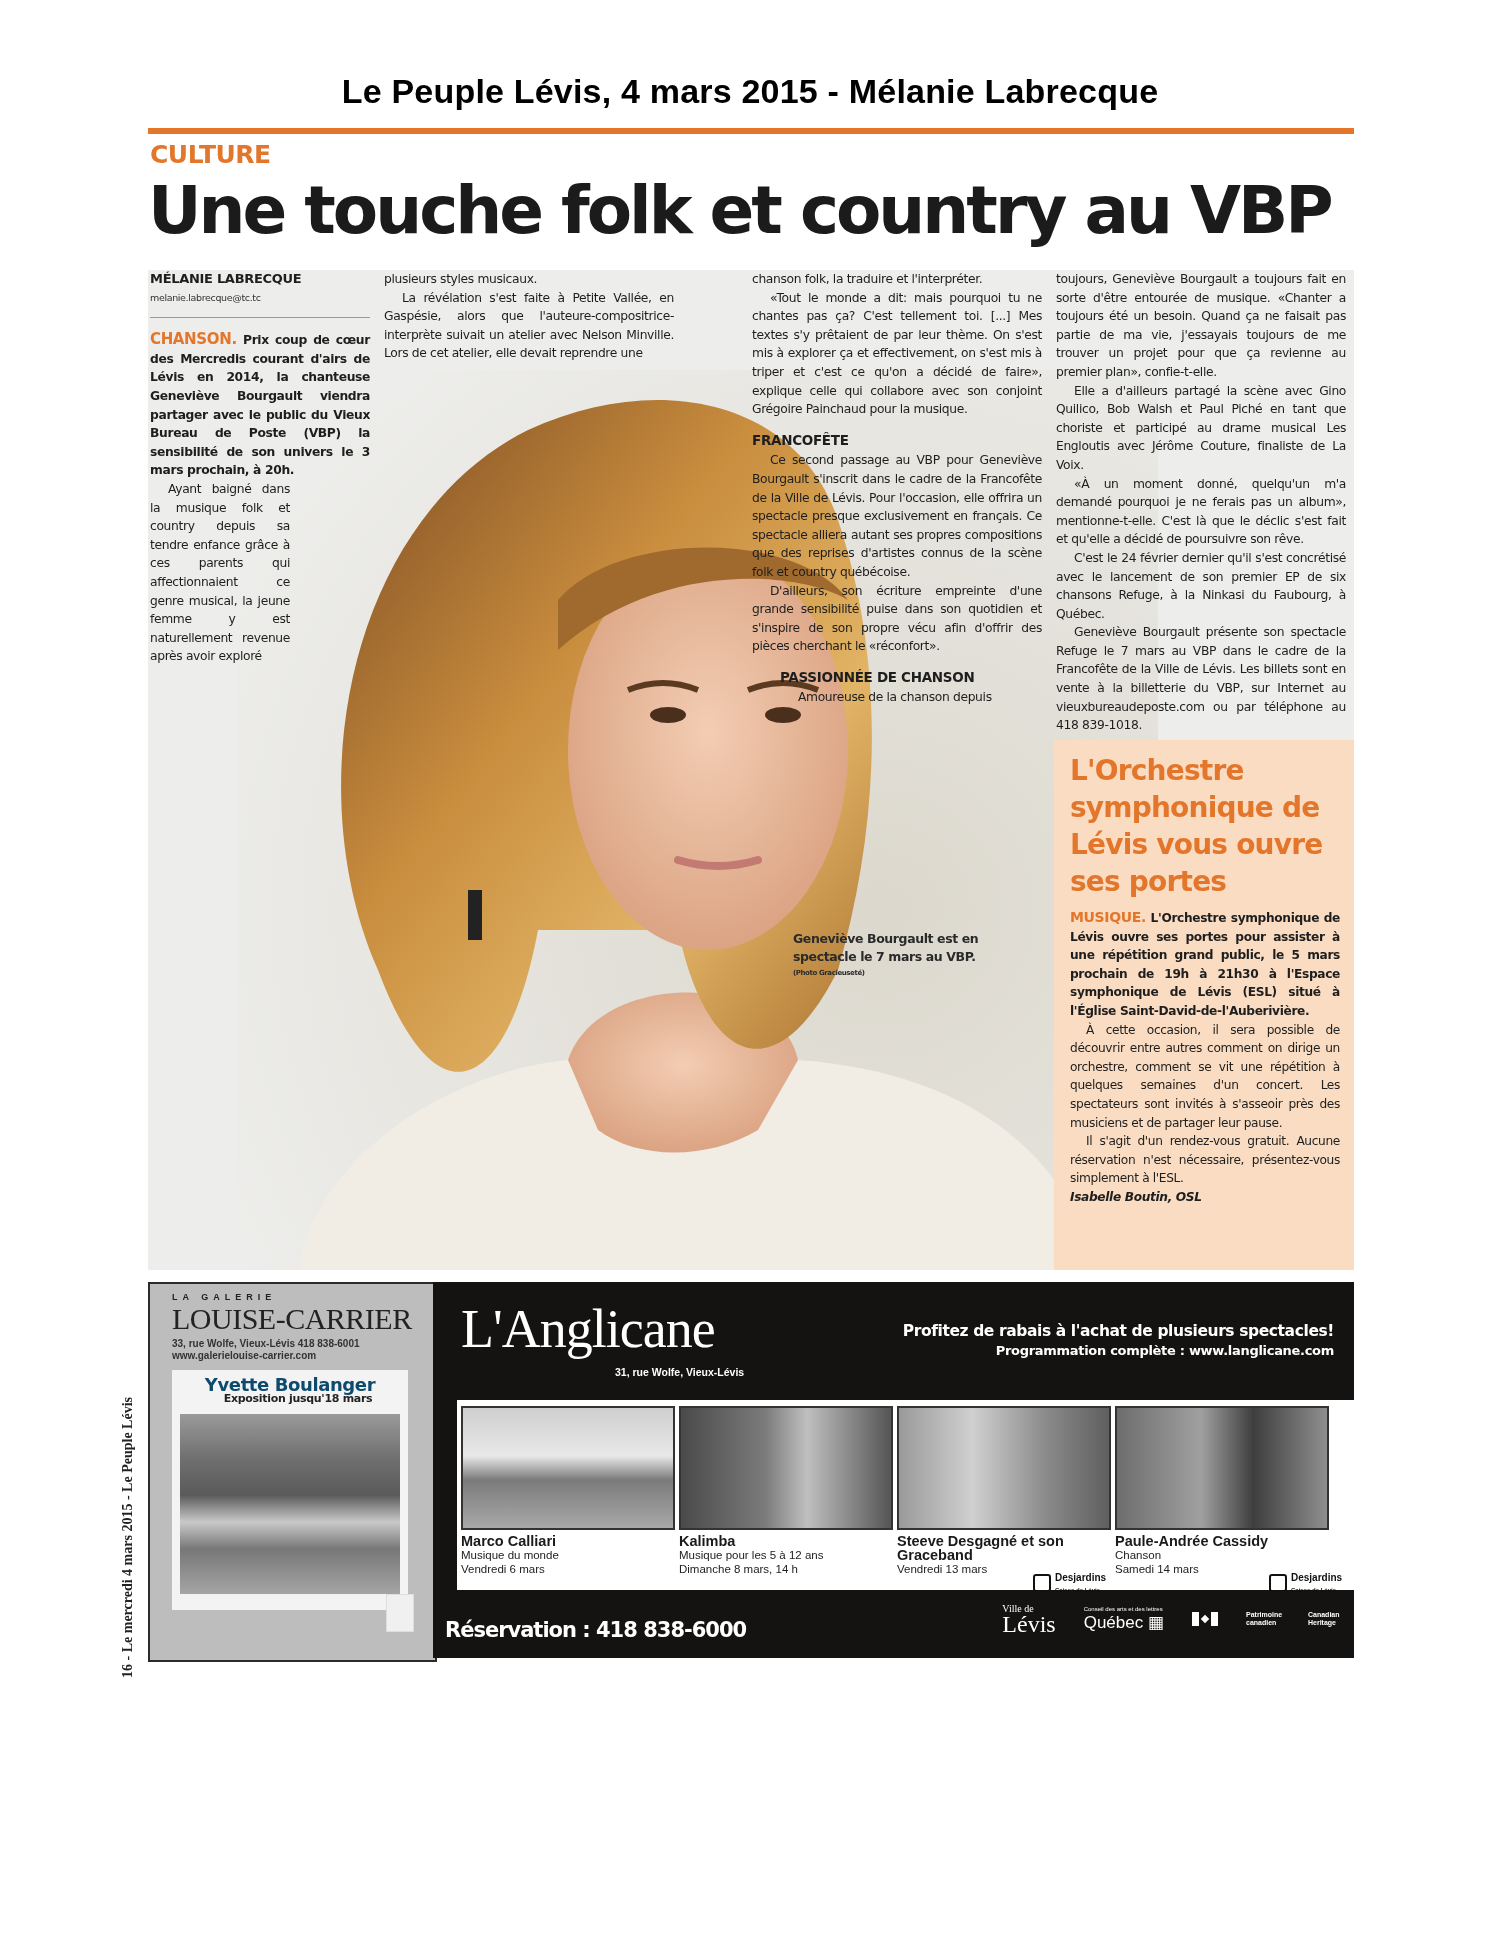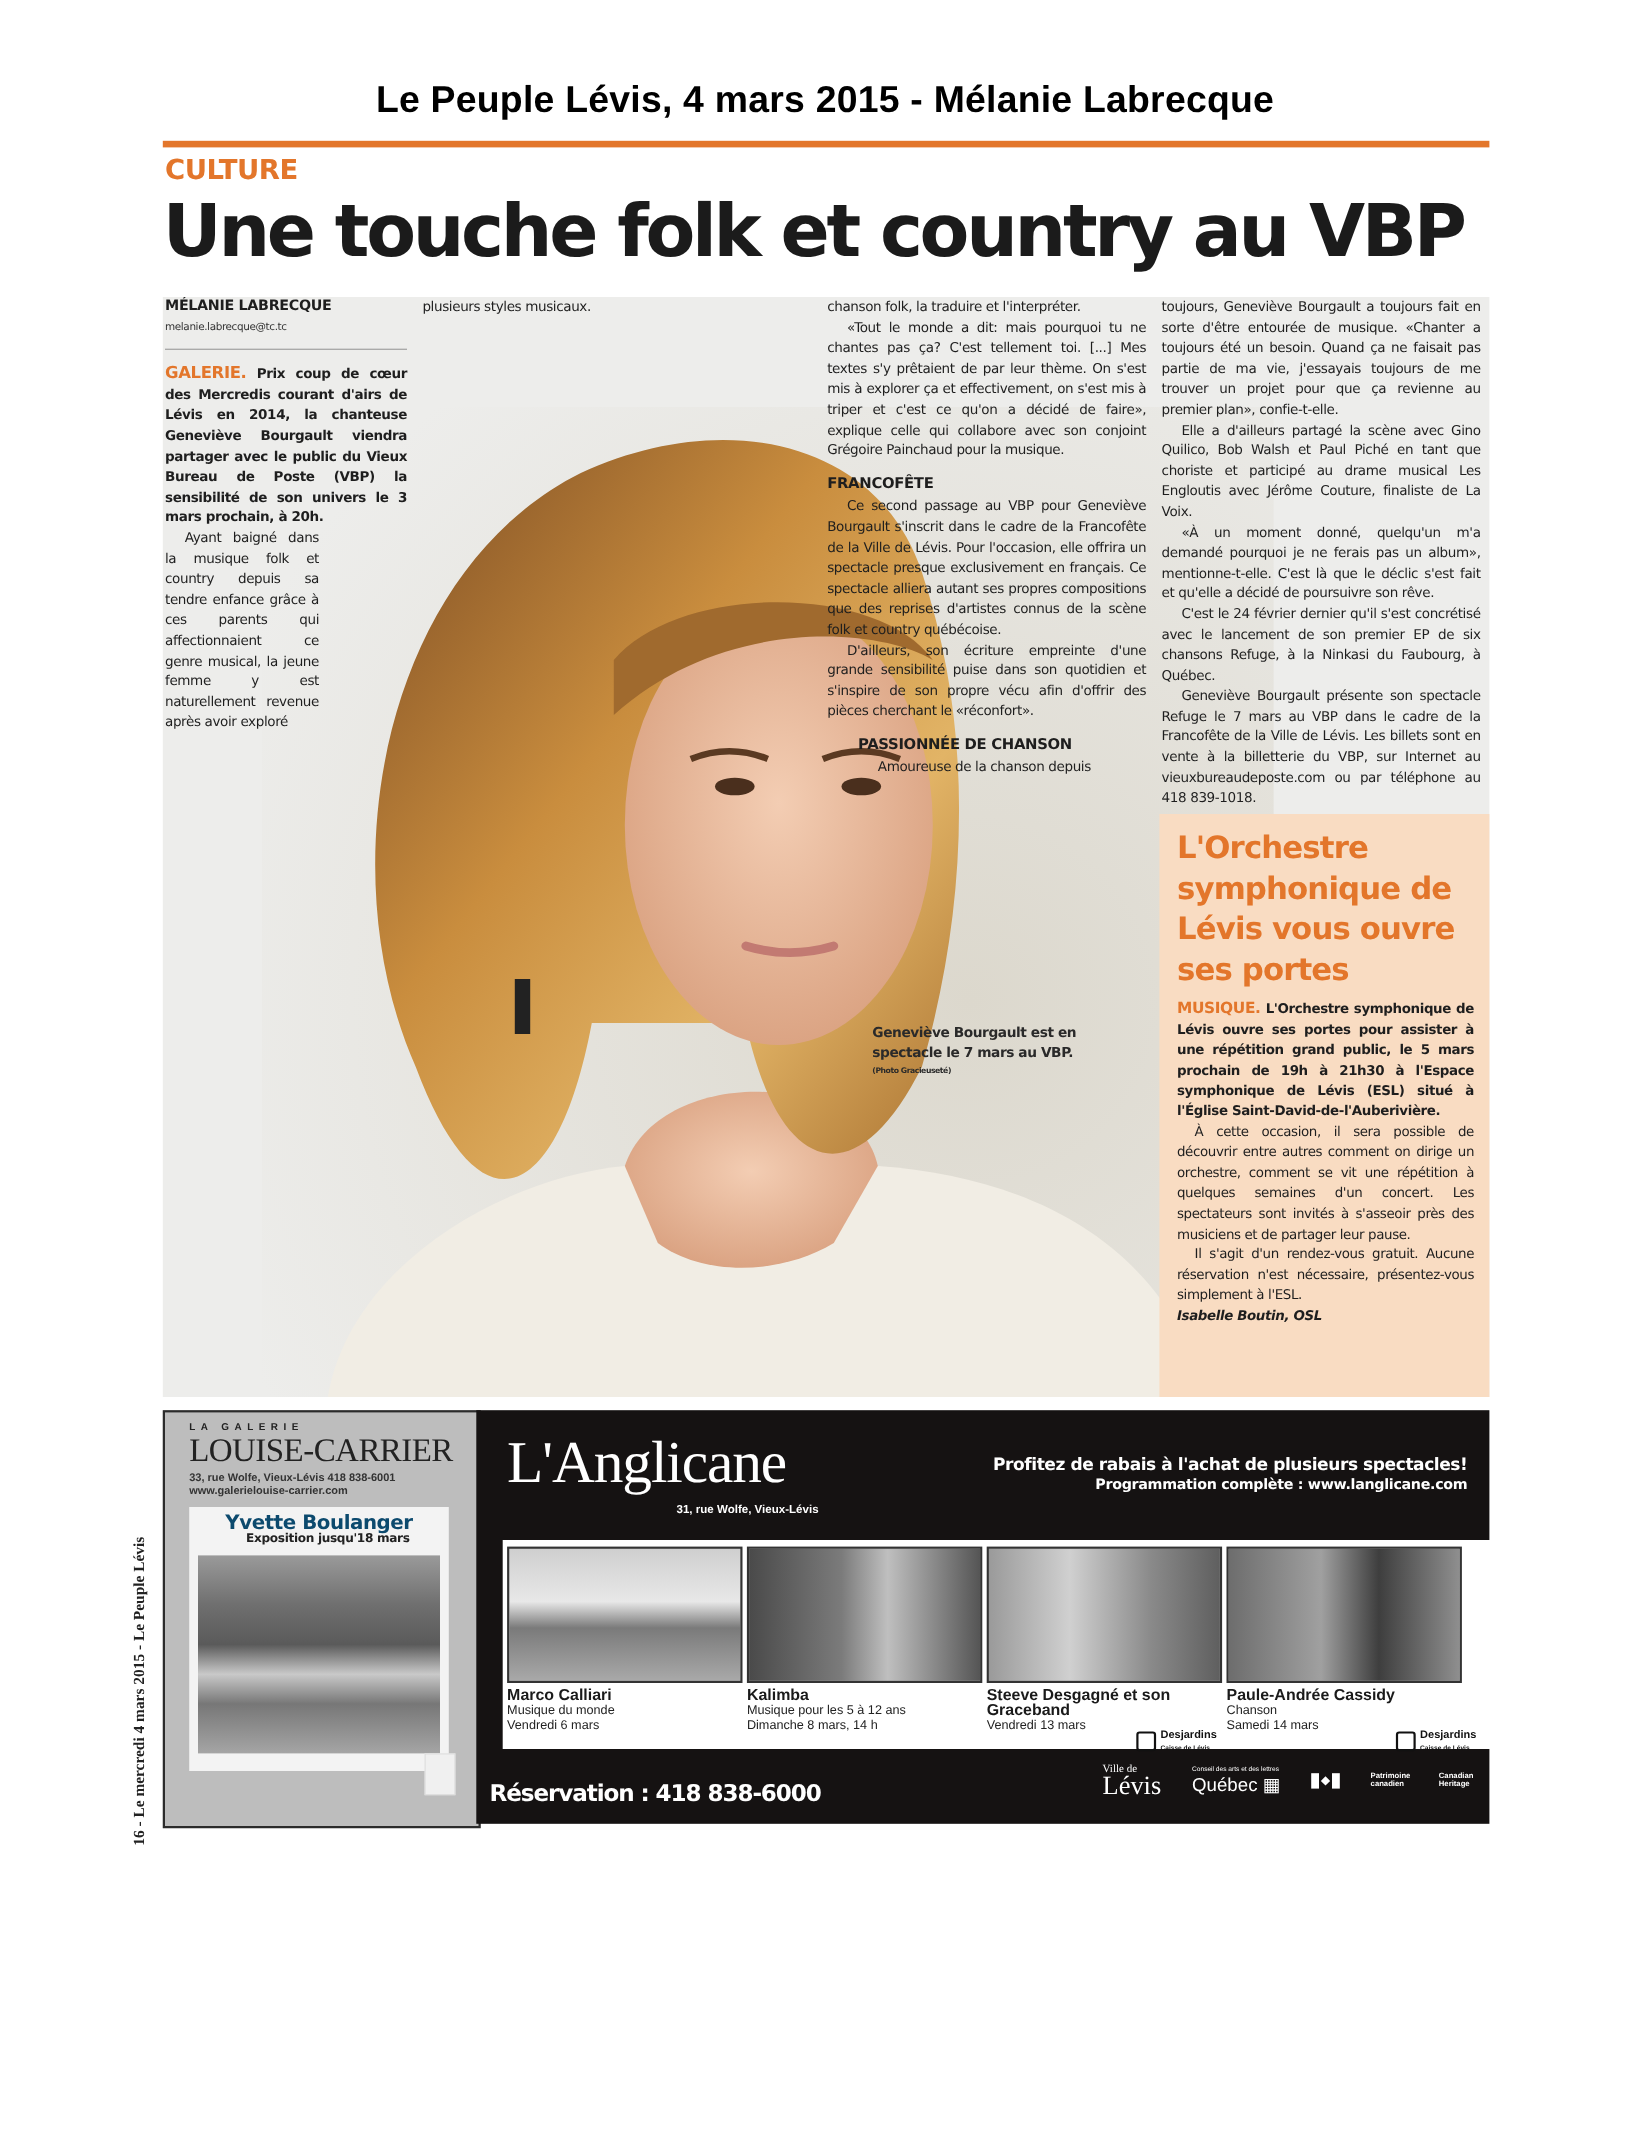--- a/index.html
+++ b/index.html
@@ -99,26 +99,27 @@
     <ellipse cx="430" cy="345" rx="18" ry="8" fill="#4a2f1d"></ellipse>
     <ellipse cx="545" cy="345" rx="18" ry="8" fill="#4a2f1d"></ellipse>
     <path d="M440 490 q40 12 80 0" stroke="#c27a72" stroke-width="8" fill="none" stroke-linecap="round"></path>
     <rect x="230" y="520" width="14" height="50" fill="#222"></rect>
   </svg>
 
   <div class="col" style="left:2px;top:0;width:220px;">
     <div class="byline">MÉLANIE LABRECQUE</div>
     <div class="email">melanie.labrecque@tc.tc</div>
     <div class="hr"></div>
-    <p class="noind lead"><span class="lead-tag">GALERIE.</span> <span>Prix coup de cœur des Mercredis courant d'airs de Lévis en 2014, la chanteuse Geneviève Bourgault viendra partager avec le public du Vieux Bureau de Poste (VBP) la sensibilité de son univers le 3 mars prochain, à 20h.</span></p>
+    <p class="noind lead"><span class="lead-tag">CHANSON.</span> <span>Prix coup de cœur des Mercredis courant d'airs de Lévis en 2014, la chanteuse Geneviève Bourgault viendra partager avec le public du Vieux Bureau de Poste (VBP) la sensibilité de son univers le 3 mars prochain, à 20h.</span></p>
     <p style="width:140px;">Ayant baigné dans la musique folk et country depuis sa tendre enfance grâce à ces parents qui affectionnaient ce genre musical, la jeune femme y est naturellement revenue après avoir exploré</p>
   </div>
 
   <div class="col" style="left:236px;top:0;width:290px;">
     <p class="noind">plusieurs styles musicaux.</p>
+    <p>La révélation s'est faite à Petite Vallée, en Gaspésie, alors que l'auteure-compositrice-interprète suivait un atelier avec Nelson Minville. Lors de cet atelier, elle devait reprendre une</p>
   </div>
 
   <div class="col" style="left:604px;top:0;width:290px;">
     <p class="noind">chanson folk, la traduire et l'interpréter.</p>
     <p>«Tout le monde a dit: mais pourquoi tu ne chantes pas ça? C'est tellement toi. [...] Mes textes s'y prêtaient de par leur thème. On s'est mis à explorer ça et effectivement, on s'est mis à triper et c'est ce qu'on a décidé de faire», explique celle qui collabore avec son conjoint Grégoire Painchaud pour la musique.</p>
     <div class="subhead">FRANCOFÊTE</div>
     <p>Ce second passage au VBP pour Geneviève Bourgault s'inscrit dans le cadre de la Francofête de la Ville de Lévis. Pour l'occasion, elle offrira un spectacle presque exclusivement en français. Ce spectacle alliera autant ses propres compositions que des reprises d'artistes connus de la scène folk et country québécoise.</p>
     <p>D'ailleurs, son écriture empreinte d'une grande sensibilité puise dans son quotidien et s'inspire de son propre vécu afin d'offrir des pièces cherchant le «réconfort».</p>
     <div class="subhead" style="padding-left:28px;">PASSIONNÉE DE CHANSON</div>
     <p style="padding-left:28px;">Amoureuse de la chanson depuis</p>

